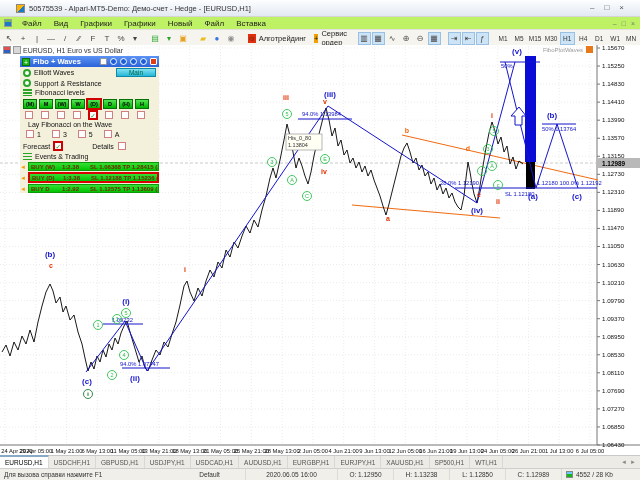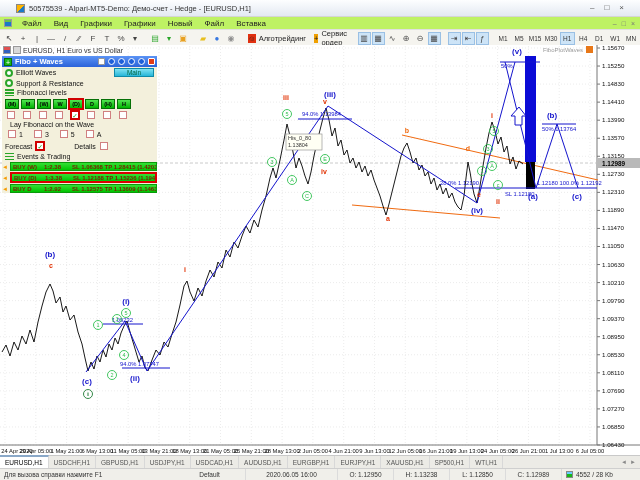--- a/index.html
+++ b/index.html
@@ -23,21 +23,21 @@
   .tsep{width:1px;height:13px;background:#CFCFCF;margin:0 3px;}
   .tf{font-size:6.5px;padding:0 2px;color:#333;min-width:15px;}
   .txtbtn{display:flex;align-items:center;gap:3px;font-size:7.5px;color:#222;padding:0 4px;height:13px;}
   
   .chart-wrap{position:absolute;top:45px;left:0;width:640px;height:410px;background:#FFF;}
   svg text{font-family:"Liberation Sans",sans-serif;}
   
   .sym-title{position:absolute;left:3px;top:1px;display:flex;align-items:center;gap:2px;font-size:7px;color:#333;}
   .sym-ic1{width:8px;height:8px;background:linear-gradient(#E05050 50%,#3060C0 50%);border:1px solid #999;}
   .sym-ic2{width:8px;height:8px;background:#D8D8D8;border:1px solid #999;}
-  .panel{position:absolute;left:2px;top:11px;width:155px;background:#F3F0DC;font-size:7px;color:#111;}
+  .panel{position:absolute;left:20px;top:11px;width:139px;background:#F3F0DC;font-size:7px;color:#111;}
   .phead{height:11px;background:linear-gradient(#5B93F5,#2B63D9);display:flex;align-items:center;padding:0 2px;gap:2px;}
   .phead .plus{width:8px;height:8px;background:#19B519;color:#fff;font-size:7px;line-height:8px;text-align:center;border:1px solid #067006;}
   .phead .ptitle{color:#fff;font-weight:bold;font-size:7.5px;flex:1;padding-left:1px;}
   .phead .hic{width:7px;height:7px;border-radius:50%;background:#1E5FD9;border:1px solid #fff;margin-left:1px;}
   .phead .hic.sq{border-radius:1px;background:#FFF;border:1px solid #999;}
   .phead .hic.red{border-radius:1px;background:#E33B15;border:1px solid #fff;}
   .prow{display:flex;align-items:center;gap:3px;padding:1px 3px;}
   .gear{width:8px;height:8px;border:2px solid #2AA52A;border-radius:50%;background:#fff;flex:none;}
   .stripes{width:9px;height:7px;background:repeating-linear-gradient(to bottom,#2AA52A 0 1.5px,#F3F0DC 1.5px 3px);flex:none;}
   .mainbtn{margin-left:auto;width:40px;height:9px;background:linear-gradient(#7FE2F2,#27B6D8);border:1px solid #0E8AA8;text-align:center;font-size:6.5px;line-height:8px;color:#083;color:#064;}

